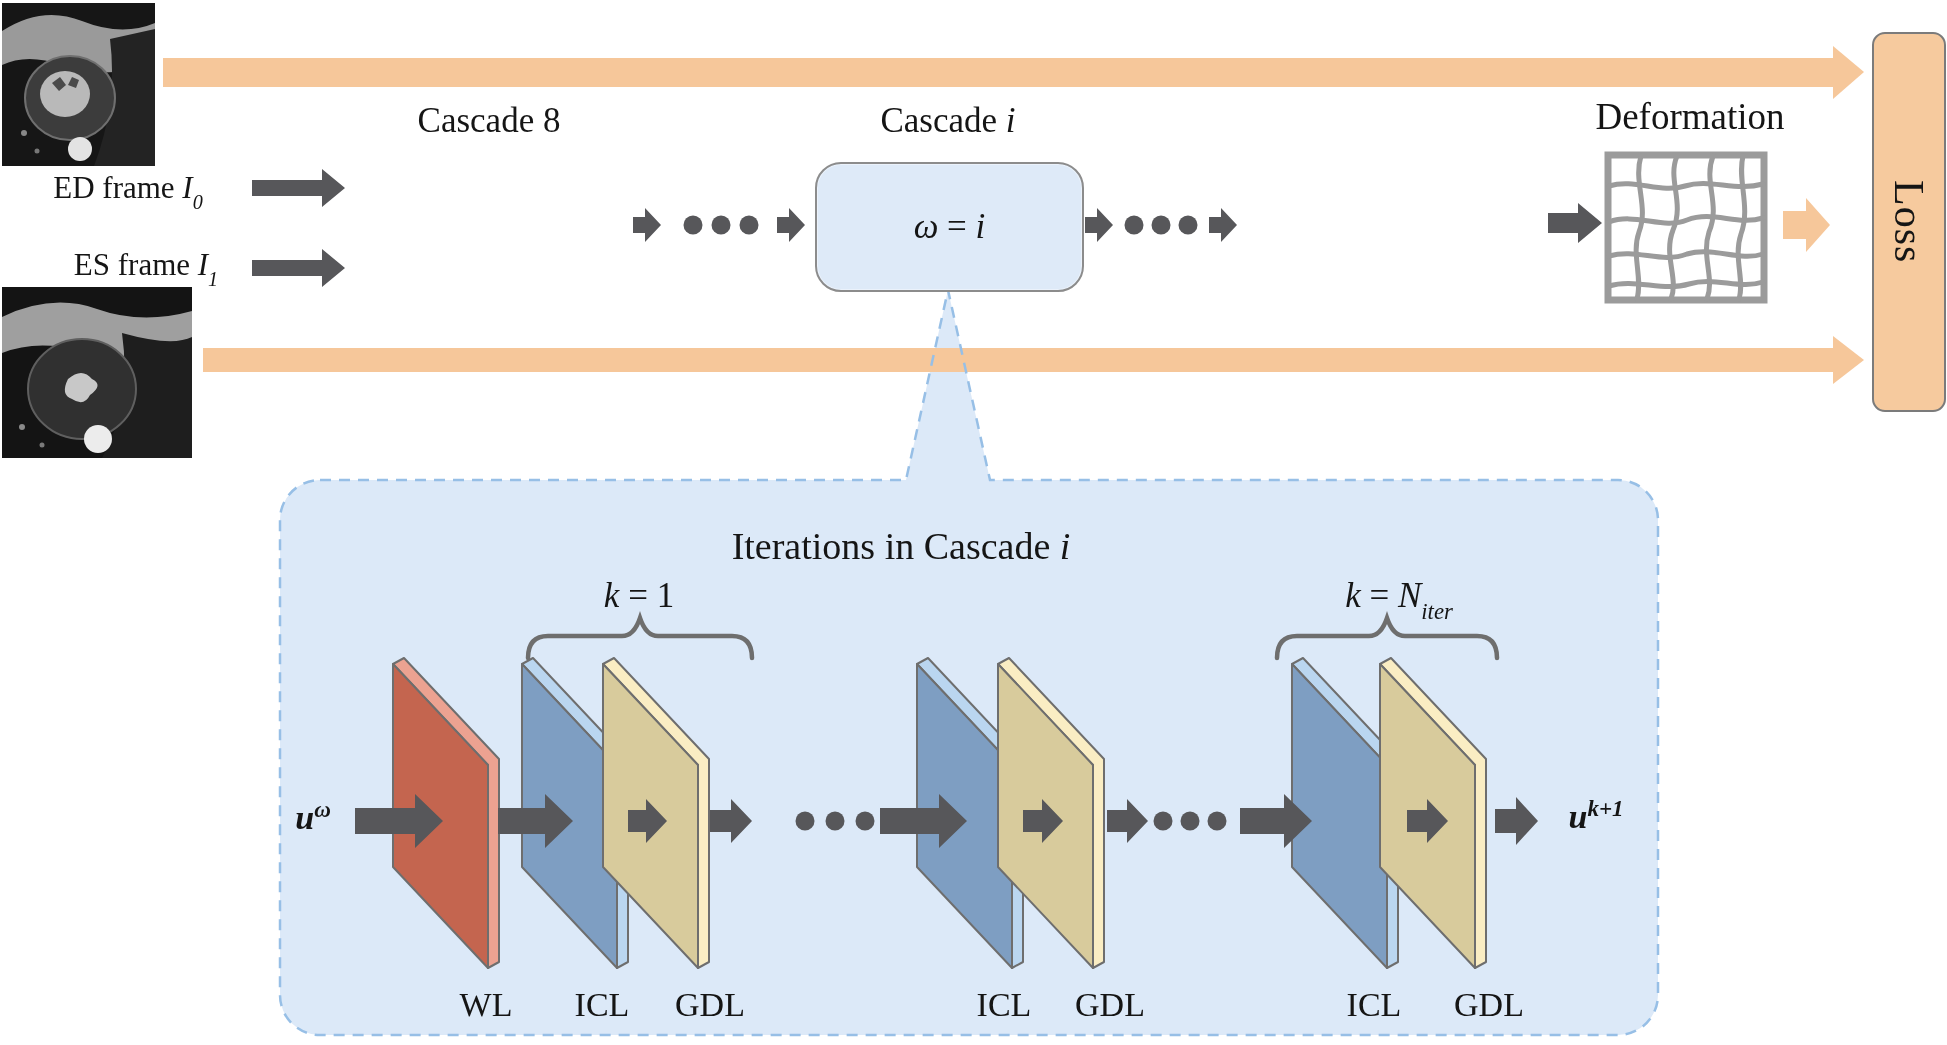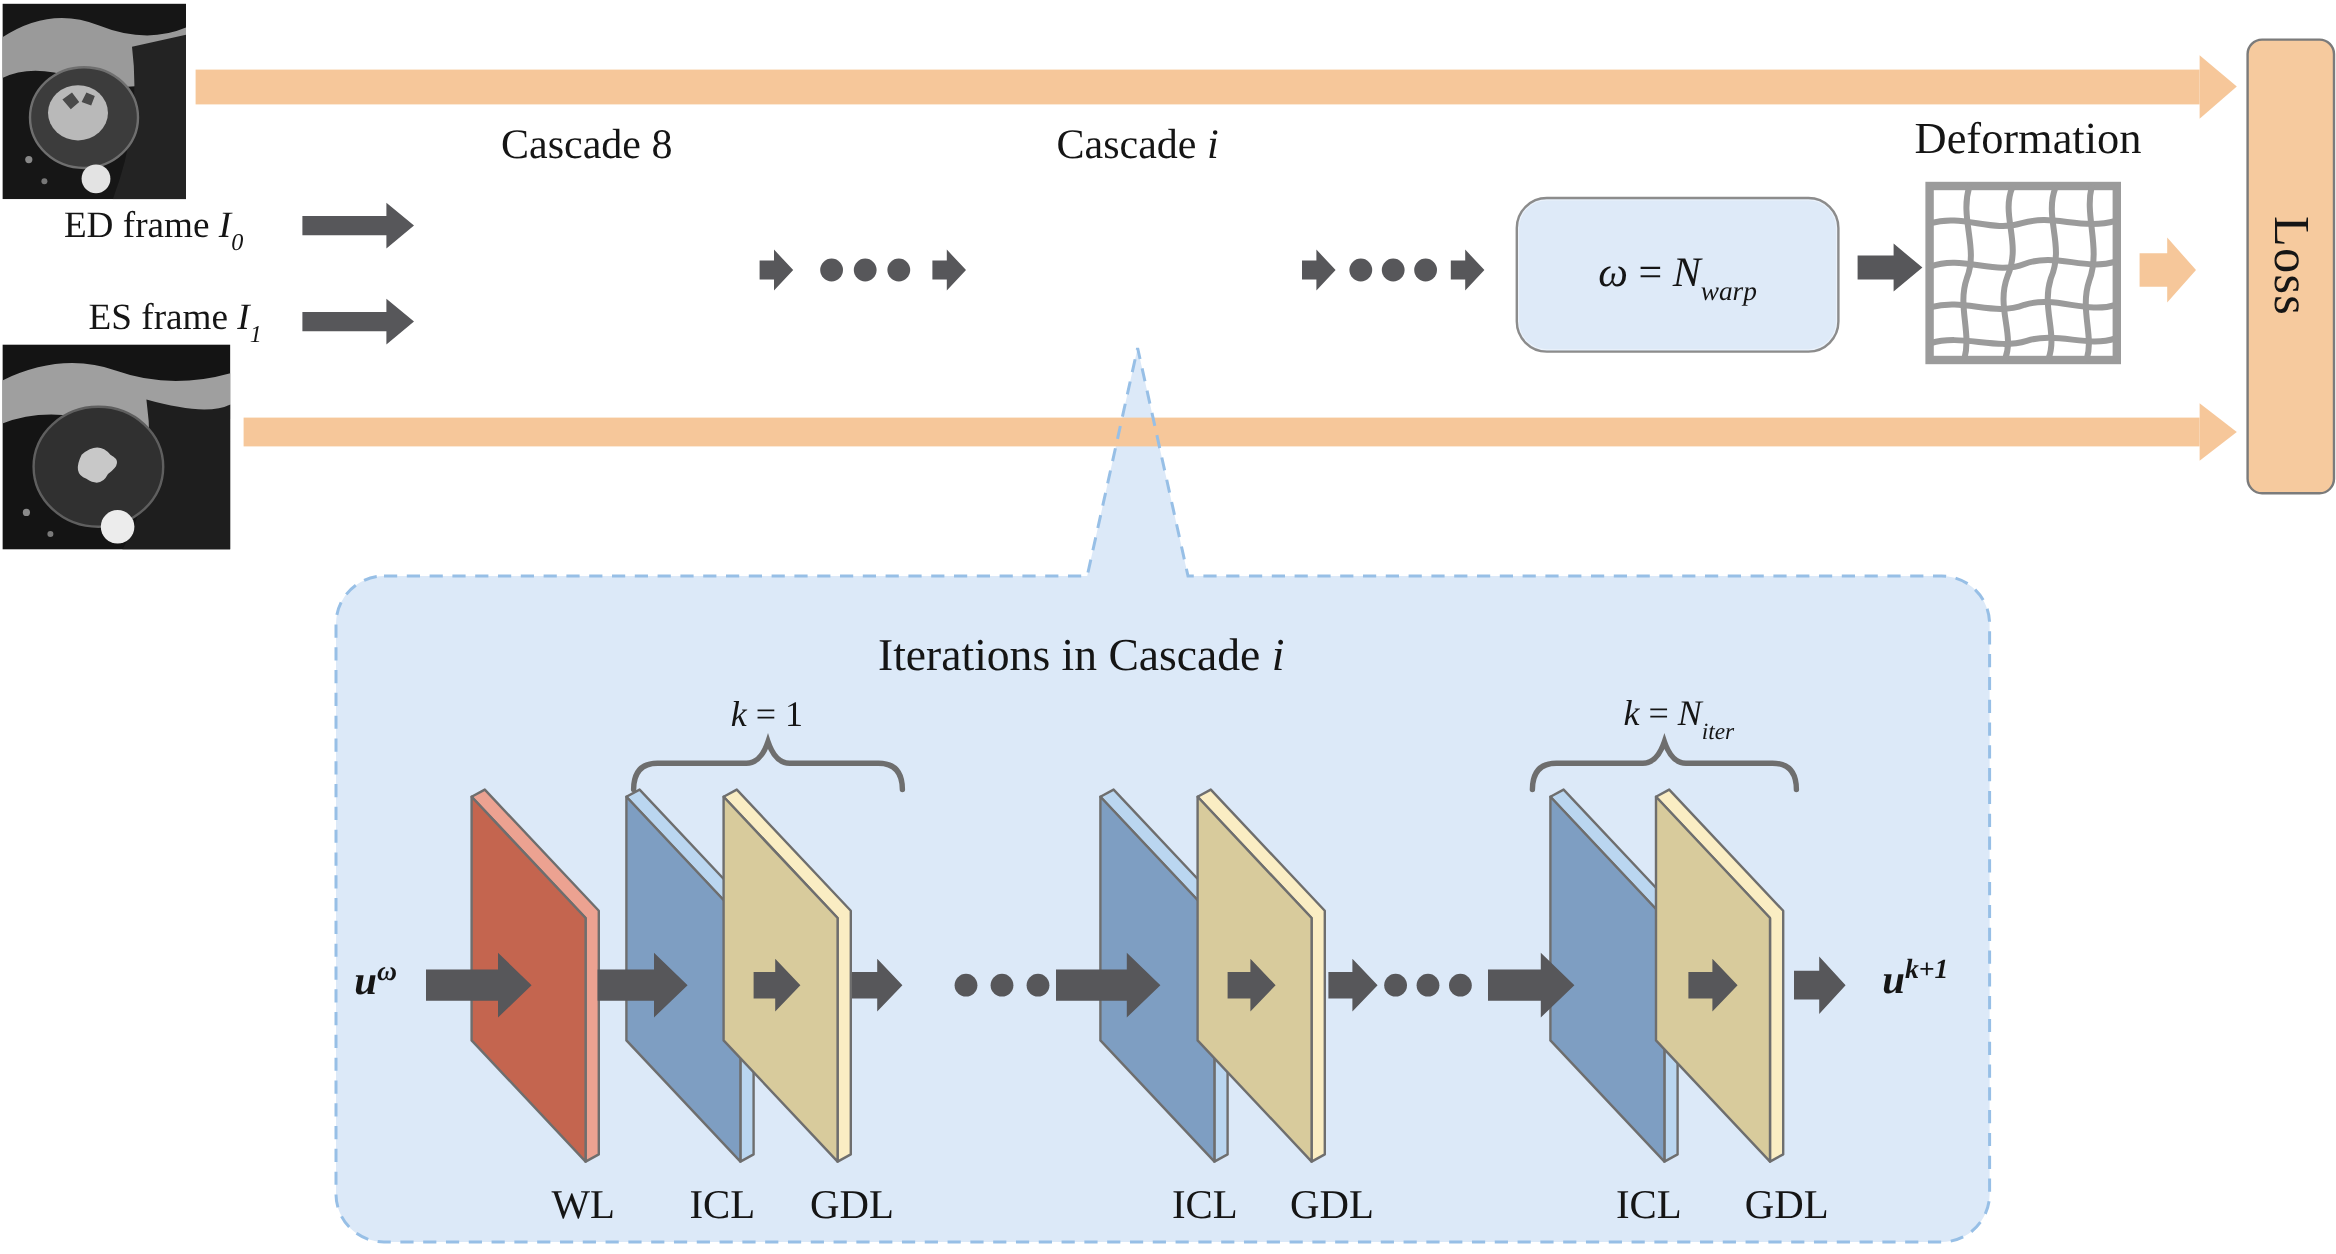--- a/index.html
+++ b/index.html
@@ -17,21 +17,21 @@
     font-size:35px;box-shadow:inset 0 0 0 1px rgba(255,255,255,.4);
   }
   .loss-box{
     position:absolute;left:1872px;top:32px;width:70px;height:376px;
     background:var(--loss-fill);border:2px solid var(--loss-border);border-radius:13px;
     display:flex;align-items:center;justify-content:center;
   }
   .loss-text{writing-mode:vertical-rl;font-size:42px;letter-spacing:1px;}
   .def-title{font-size:37px;}
   .panel-title{font-size:38px;}
-  .k-label{font-size:30px;}
+  .k-label{font-size:35px;}
   .layer-label{font-size:34px;}
   .io-label{font-size:34px;font-weight:bold;font-style:italic;}
   .io-label sup{font-size:23px;font-weight:bold;}
   sub.sb{font-size:65%;font-style:italic;position:relative;top:.18em;}
   i{font-style:italic;}
   .mri{position:absolute;}
 </style>
 </head>
 <body>
 
@@ -165,22 +165,22 @@
     <span>ES frame </span><i>I</i><sub class="sb">1</sub>
   </div>
 
   <div class="abs box-title" style="left:489px;top:121px;">
     <span>Cascade 8</span><i></i>
   </div>
   <div class="abs box-title" style="left:948px;top:121px;">
     <span>Cascade </span><i>i</i>
   </div>
 
-  <div class="cascade-box" style="left:1263px;top:164px;width:266px;height:126px;">
-    <span><i>ω</i><span> = </span><i>N</i><sub class="sb">warp</sub></span>
+  <div class="cascade-box" style="left:815px;top:162px;width:265px;height:126px;">
+    <span><i>ω</i><span> = </span><i>i</i></span>
   </div>
 
   <div class="abs def-title" style="left:1690px;top:116px;">Deformation</div>
   <div class="loss-box">
     <span class="loss-text">Loss</span>
   </div>
 
   <div class="abs panel-title" style="left:901px;top:546px;">
     <span>Iterations in Cascade </span><i>i</i>
   </div>

